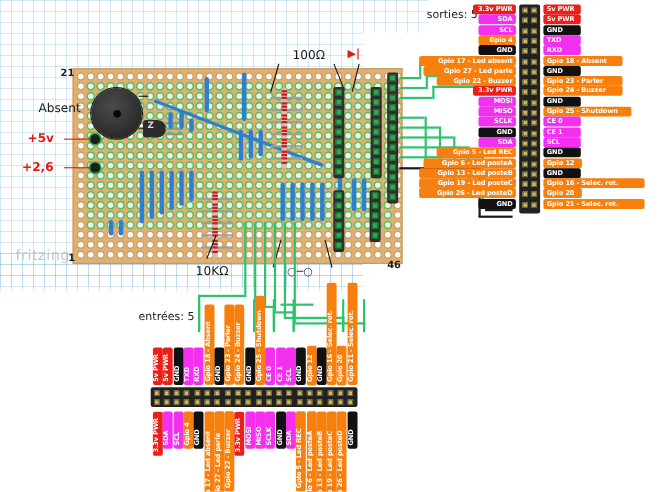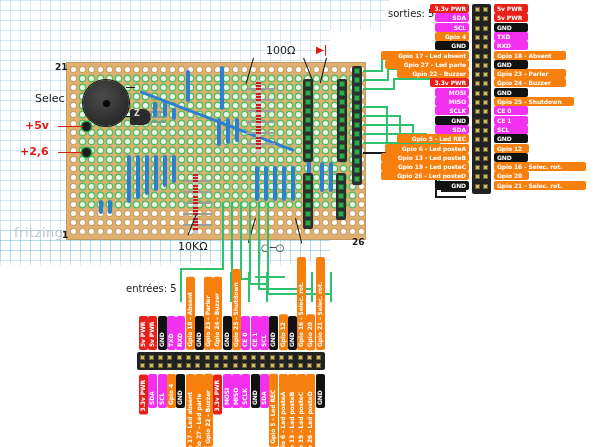--- a/index.html
+++ b/index.html
@@ -752,21 +752,21 @@
         <span class="hole" style="left:247px;top:166px;"></span>
         <span class="hole" style="left:256px;top:166px;"></span>
         <span class="hole" style="left:265px;top:166px;"></span>
         <span class="hole" style="left:274px;top:166px;"></span>
         <span class="hole" style="left:283px;top:166px;"></span>
         <span class="hole" style="left:292px;top:166px;"></span>
       </div>
   </div>
 
   <div class="txt" style="left:55px;top:62px;font-size:9px;font-weight:bold;">21</div>
-  <div class="txt" style="left:352px;top:237px;font-size:9px;font-weight:bold;">26</div>
+  <div class="txt" style="left:352px;top:237px;font-size:9px;font-weight:bold;">46</div>
   <div class="txt" style="left:62px;top:230px;font-size:9px;font-weight:bold;">1</div>
 
   <div class="wm" style="left:14px;top:225px;">fritzing</div>
 
   <div class="buzzer" style="left:83px;top:80px;width:46px;height:46px;"></div>
   <div class="blkline" style="left:126px;top:87px;width:9px;height:1.4px;"></div>
   <div class="blkline" style="left:126px;top:116px;width:9px;height:1.4px;"></div>
 
   <div class="trans" style="left:130px;top:109px;width:21px;height:16px;">
     <span>Z</span>
@@ -775,21 +775,21 @@
   <div class="tleg" style="left:150px;top:116px;width:16px;"></div>
   <div class="tleg" style="left:150px;top:121px;width:16px;"></div>
 
   <div class="cpad" style="left:82px;top:122px;"></div>
   <div class="cpad" style="left:82px;top:148px;"></div>
   <div class="leader" style="left:58px;top:126px;width:25px;"></div>
   <div class="leader" style="left:58px;top:152px;width:25px;"></div>
 
   <div class="txt red" style="left:25px;top:119px;font-size:11px;">+5v</div>
   <div class="txt red" style="left:20px;top:145px;font-size:11px;">+2,6</div>
-  <div class="txt" style="left:35px;top:92px;font-size:11px;">Selec</div>
+  <div class="txt" style="left:35px;top:92px;font-size:11px;">Absent</div>
 
   <div class="jmpv" style="left:186px;top:70px;height:32px;"></div>
   <div class="jmpv" style="left:153px;top:102px;height:15px;"></div>
   <div class="jmpv" style="left:163px;top:102px;height:15px;"></div>
   <div class="jmpv" style="left:172px;top:108px;height:12px;"></div>
   <div class="jmpv" style="left:220px;top:66px;height:44px;"></div>
 
   <div class="jmpd" style="left:140px;top:90px;width:165px;transform:rotate(21deg);"></div>
 
   <div class="jmpv" style="left:217px;top:118px;height:28px;"></div>

